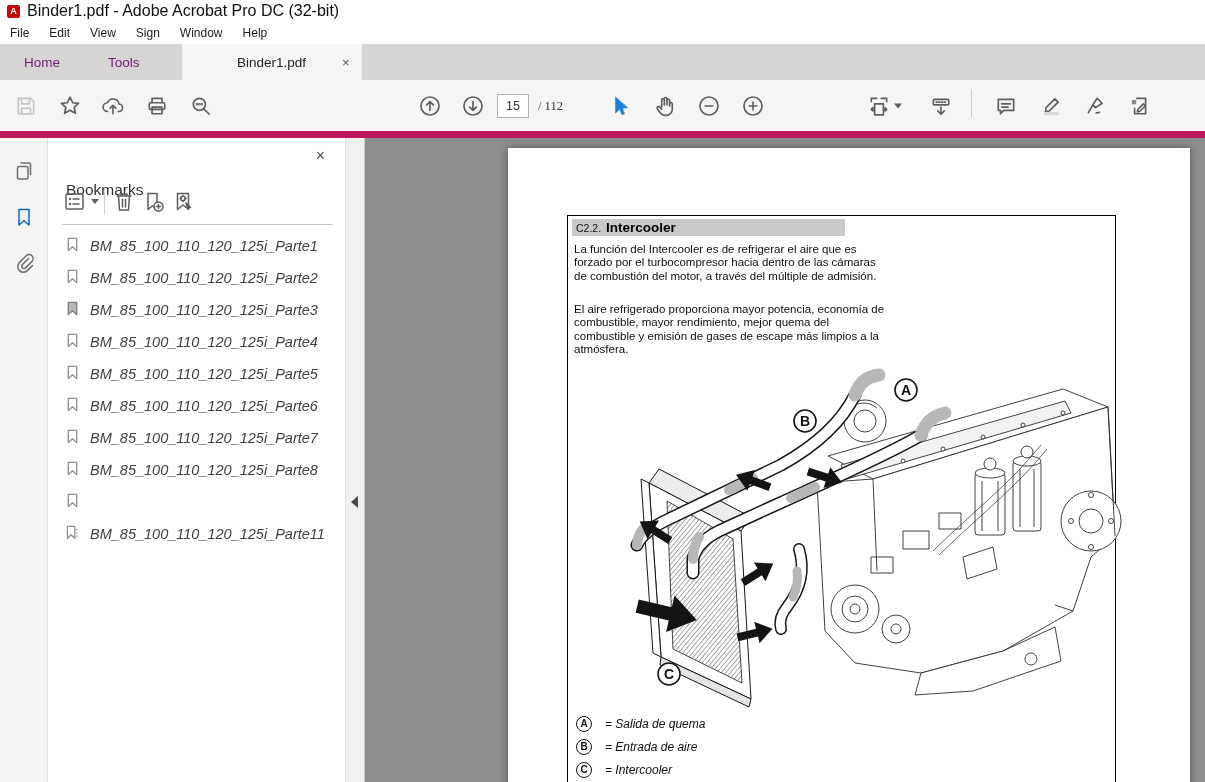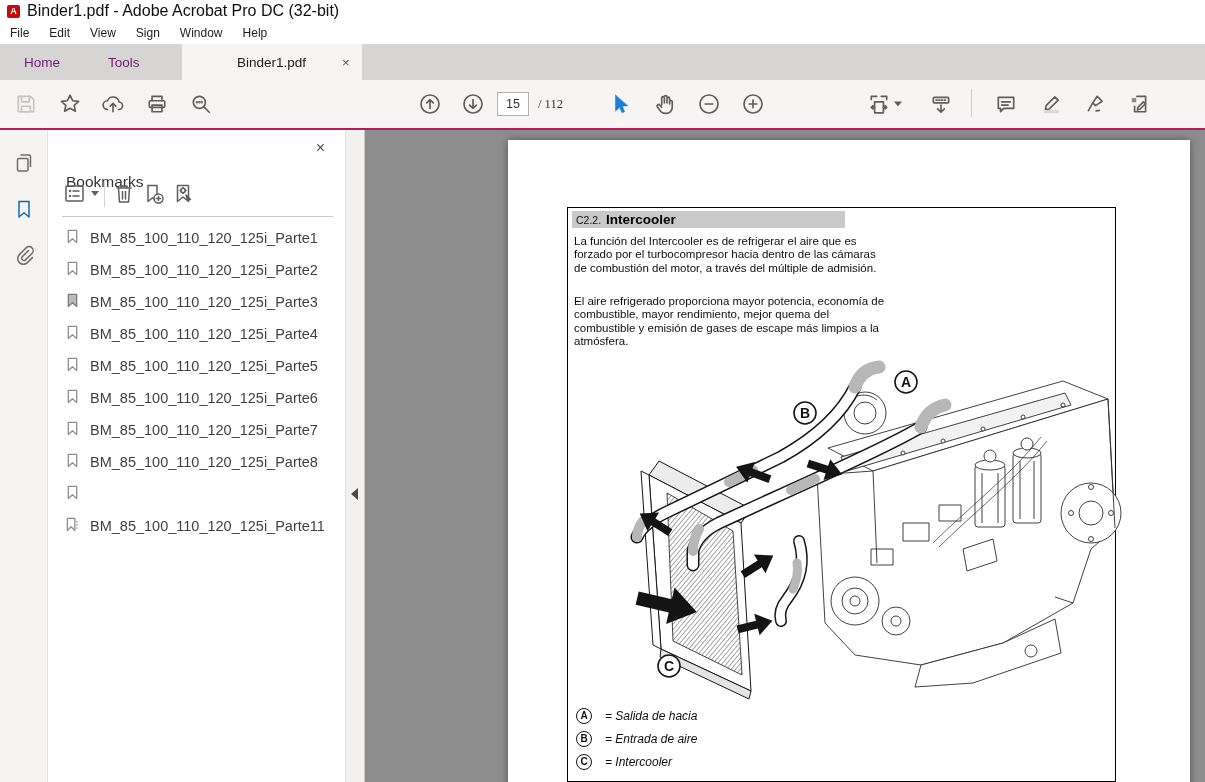--- a/index.html
+++ b/index.html
@@ -23,21 +23,21 @@
 
   
   .tabbar { height:36px; background:#d6d5d4; display:flex; align-items:stretch; position:relative; }
   .apptab { padding:0 24px; font-size:13.5px; color:#701a75; display:flex; align-items:center; }
   .doctab { margin-left:18px; width:180px; background:#f6f5f4; display:flex; align-items:center;
     justify-content:center; position:relative; font-size:13.5px; color:#222; }
   .doctab .closex { position:absolute; right:12px; top:50%; transform:translateY(-50%);
     font-size:13px; color:#555; line-height:1; }
 
   
-  .toolbar { height:50px; background:#f6f5f4; position:relative; border-bottom:2px solid #be185d; }
+  .toolbar { height:58px; background:#f6f5f4; position:relative; border-bottom:7px solid #be185d; }
   .tico { position:absolute; top:50%; transform:translateY(-50%); width:22px; height:22px; }
   .tico svg { stroke:#5f5e5d; fill:none; stroke-width:1.5; stroke-linecap:round; stroke-linejoin:round; }
   .tico.disabled svg { stroke:#c6c5c4; }
   .tdivider { position:absolute; top:9px; height:28px; width:1px; background:#cfcecd; }
   .pagebox { position:absolute; top:50%; transform:translateY(-50%); left:497px; width:32px; height:24px;
     background:#fff; border:1px solid #b3b2b1; font-size:12.5px; color:#333; text-align:center; line-height:22px; }
   .pagecount { position:absolute; top:50%; transform:translateY(-50%); left:538px; font-size:12.5px; color:#333;font-family:Liberation Serif, serif; }
   .zoombox { position:absolute; top:50%; transform:translateY(-50%); left:788px; width:66px; height:26px;
     border-bottom:1px solid #989796; font-size:12.5px; color:#333; display:flex; align-items:center;margin-top:44px; }
   .zoombox .zval { padding-left:8px; }
@@ -56,21 +56,21 @@
 
   .panel { width:297px; background:#ffffff; position:relative; }
   .panel-title { position:absolute; left:18px; top:11px; font-size:15.5px; color:#323232;margin-top:32px; }
   .panel-close { position:absolute; right:20px; top:9px; font-size:16px; color:#4f4f4f; }
   .panel-tools { position:absolute; top:48px; left:0; right:0; height:34px; }
   .pico { position:absolute; top:4px; width:24px; height:24px; }
   .pico svg { stroke:#5f5e5d; fill:none; stroke-width:1.5; stroke-linecap:round; stroke-linejoin:round; }
   .pdivider { position:absolute; top:3px; height:26px; width:1px; background:#d4d3d2; }
   .panel-rule { position:absolute; top:86px; left:14px; right:12px; border-top:1px solid #c9c8c7; }
 
-  .bmlist { position:absolute; top:92px; left:0; right:0; }
+  .bmlist { position:absolute; top:92px; left:0; right:0;font-style:italic; }
   .bmitem { height:32px; display:flex; align-items:center; padding-left:18px; }
   .bmitem .bm-glyph { margin-right:11px; flex:none; }
   .bm-glyph svg { stroke:#8f8f8f; fill:none; stroke-width:1.4; stroke-linejoin:round; }
   .bm-glyph.filled svg path.bmshape { fill:#b9b9b9; stroke:#7c7c7c; }
   .bmlabel { font-size:14.5px; color:#3f3f3f; white-space:nowrap; }
 
   .collapse-strip { width:20px; background:#f2f1f0; border-left:1px solid #e0dfde; border-right:1px solid #c9c8c7; position:relative; }
   .collapse-arrow { position:absolute; top:358px; left:5px; width:0; height:0;
     border-top:6px solid transparent; border-bottom:6px solid transparent; border-right:7px solid #4a4a4a; }
 
@@ -490,21 +490,21 @@
             <circle cx="202" cy="60" r="11" fill="#ffffff" stroke="#161616" stroke-width="1.6"></circle>
             <text x="202" y="65" text-anchor="middle">B</text>
             <circle cx="66" cy="313" r="11" fill="#ffffff" stroke="#161616" stroke-width="1.6"></circle>
             <text x="66" y="318" text-anchor="middle">C</text>
           </g>
         </svg>
 
         <div class="legend">
           <div class="legend-row">
             <span class="legend-key">A</span>
-            <span class="legend-text">= Salida de hacia</span>
+            <span class="legend-text">= Salida de quema</span>
           </div>
           <div class="legend-row">
             <span class="legend-key">B</span>
             <span class="legend-text">= Entrada de aire</span>
           </div>
           <div class="legend-row">
             <span class="legend-key">C</span>
             <span class="legend-text">= Intercooler</span>
           </div>
         </div>

